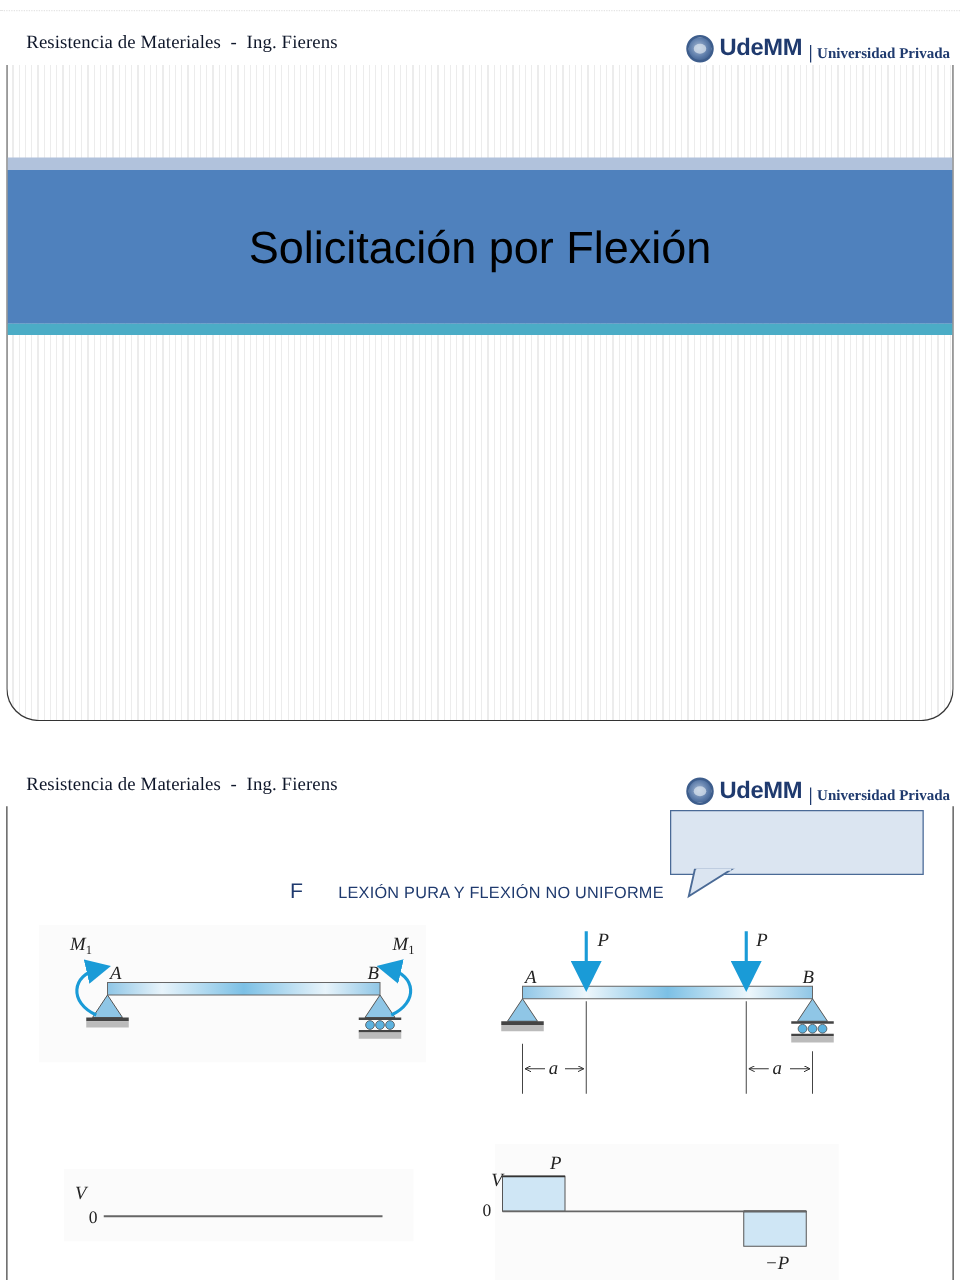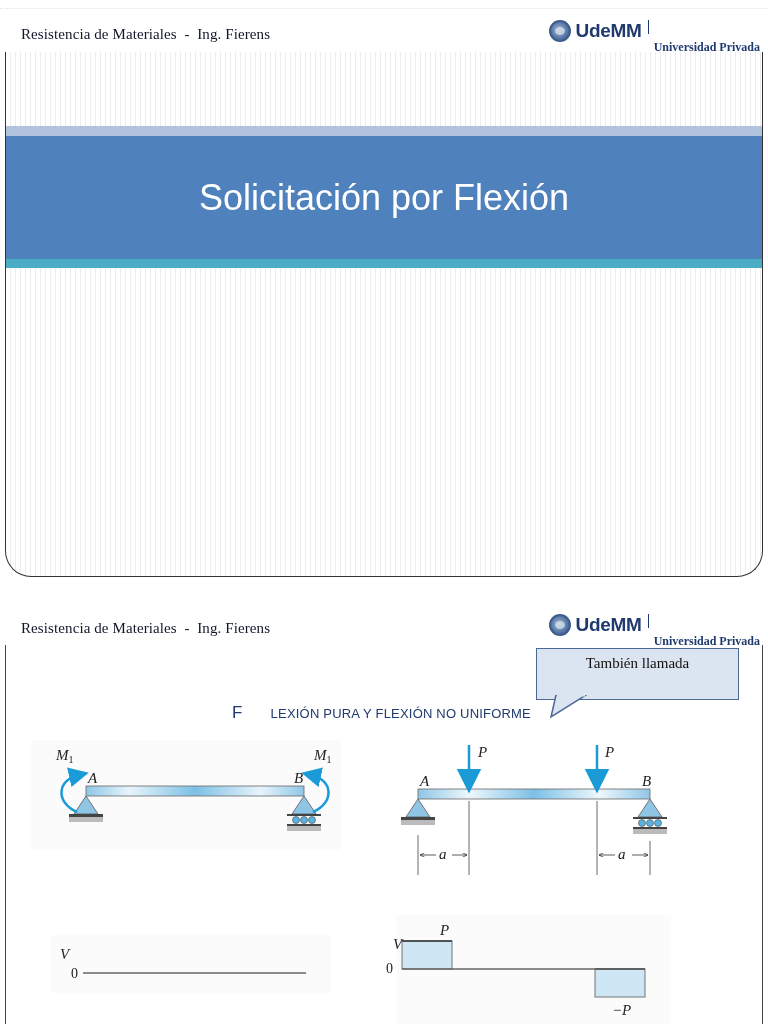--- a/index.html
+++ b/index.html
@@ -5,38 +5,38 @@
   * { box-sizing: border-box; margin: 0; padding: 0; }
   html, body { width: 768px; height: 1024px; background: #ffffff; overflow: hidden; }
   body { position: relative; font-family: "Liberation Serif", serif; }
 
   .dotted-top { position: absolute; left: 0; top: 8px; width: 768px; height: 1px;
     border-top: 1px dotted #e4e4e4; }
 
   .header { position: absolute; left: 0; width: 768px; height: 40px; }
   .header .course { position: absolute; left: 21px; top: 10px; font-size: 15px; color: #0f172a;
     font-family: "Liberation Serif", serif; letter-spacing: 0.1px; white-space: pre; }
-  .header .logo { position: absolute; right: 8px; top: 4px; display: flex; align-items: flex-start; height: 30px; }
+  .header .logo { position: absolute; right: 8px; top: 4px; display: flex; align-items: flex-end; height: 30px; }
   .logo .seal { width: 22px; height: 22px; border-radius: 50%; background: radial-gradient(circle at 45% 45%, #a9bcd6 0%, #5a7aa8 55%, #2f4d7c 100%);
     border: 2px solid #3d5d8c; margin-right: 5px; position: relative; }
   .logo .seal::after { content: ""; position: absolute; left: 4px; top: 5px; width: 10px; height: 8px;
     border-radius: 50%; background: #dce5f0; opacity: .7; }
   .logo .brand { font-family: "Liberation Sans", sans-serif; font-weight: bold; font-size: 19px; color: #1f3a6e; letter-spacing: -0.3px; }
   .logo .sep { width: 1px; height: 14px; background: #1f3a6e; margin: 0 5px 0 6px; }
   .logo .sub { font-family: "Liberation Serif", serif; font-weight: bold; font-size: 12px; color: #1f3a6e; margin-top: 20px; }
 
   
   .slide1 { position: absolute; left: 5px; top: 52px; width: 758px; height: 525px;
     border-left: 1.5px solid #333; border-right: 1.5px solid #333; border-bottom: 1.5px solid #333;
     border-radius: 0 0 26px 26px; overflow: hidden;
     background: repeating-linear-gradient(90deg, #ffffff 0px, #ffffff 4px, #ececec 4px, #ececec 5px); }
   .slide1 .band-light { position: absolute; left: 0; top: 74px; width: 100%; height: 10px; background: #b1c2dc; }
   .slide1 .band-main { position: absolute; left: 0; top: 84px; width: 100%; height: 123px; background: #4f81bd;
     display: flex; align-items: center; justify-content: center; }
-  .slide1 .band-main .title { color: #ffffff; font-family: "Liberation Sans", sans-serif; font-size: 36px; }
+  .slide1 .band-main .title { color: #000000; font-family: "Liberation Sans", sans-serif; font-size: 36px; }
   .slide1 .band-teal { position: absolute; left: 0; top: 207px; width: 100%; height: 9px; background: #4bacc6; }
 
   
   .slide2 { position: absolute; left: 5px; top: 645px; width: 758px; height: 379px;
     border-left: 1.5px solid #444; border-right: 1.5px solid #444; background: #ffffff; }
   .callout { position: absolute; left: 530px; top: 3px; width: 203px; height: 52px;
     background: #dbe5f1; border: 1.5px solid #4a6a96; text-align: center;
     font-family: "Liberation Serif", serif; font-size: 15px; line-height: 21px; color: #111; padding-top: 4px; }
   .callout-tail { position: absolute; left: 540px; top: 50px; }
   .section-heading { position: absolute; left: 226px; top: 58px; font-family: "Liberation Sans", sans-serif;
@@ -76,21 +76,20 @@
     <span class="seal"></span>
     <span class="brand">UdeMM</span>
     <span class="sep"></span>
     <span class="sub">Universidad Privada</span>
   </div>
 </div>
 
 <div class="slide2">
 
   <div class="callout">
-    <div>También llamada</div>
   </div>
   <svg class="callout-tail" width="80" height="28">
     <polygon points="10,0 40,0 5,22" fill="#dbe5f1" stroke="#4a6a96" stroke-width="1.5"></polygon>
     <line x1="11" y1="0" x2="39" y2="0" stroke="#dbe5f1" stroke-width="3"></line>
   </svg>
 
   <div class="section-heading">
     <span>F</span><span class="sc">LEXIÓN PURA Y FLEXIÓN NO UNIFORME</span>
   </div>
 

